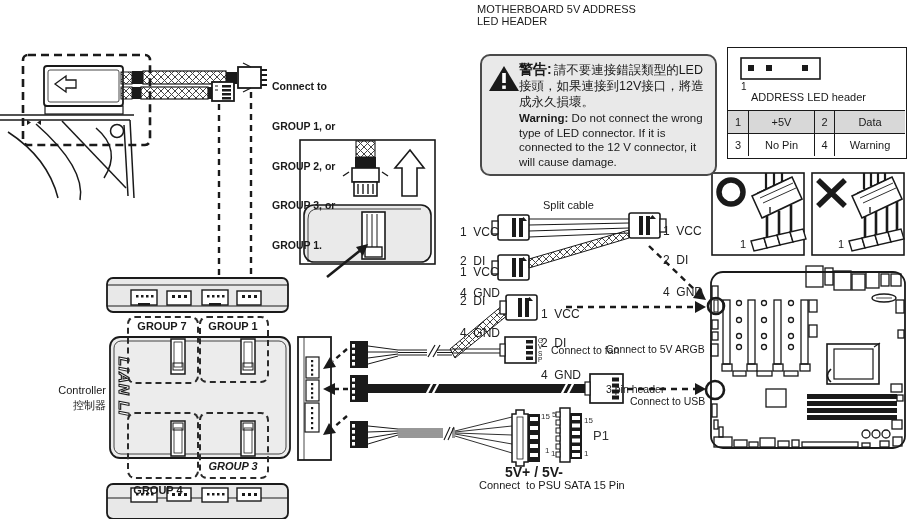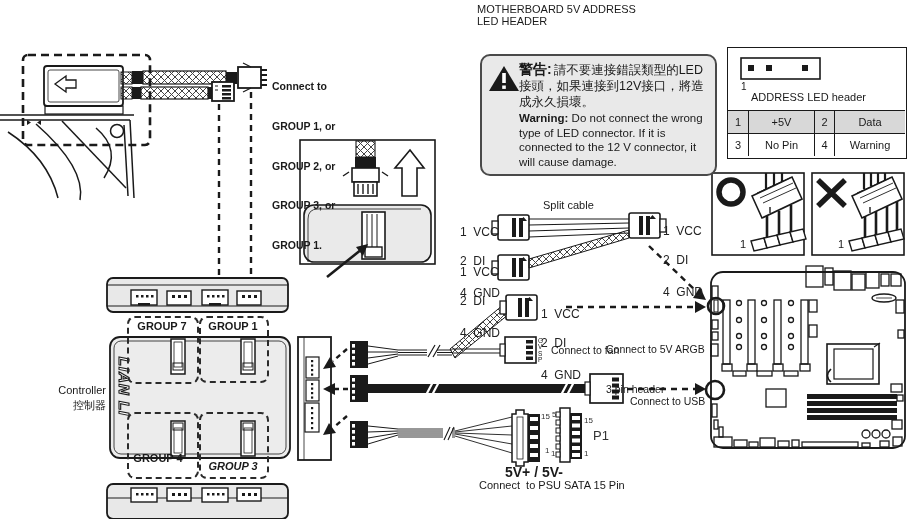--- a/index.html
+++ b/index.html
@@ -475,21 +475,21 @@
   <div>控制器</div>
 </div>
 <div class="brand">LIAN LI</div>
 
 <div class="grp" style="left:127px;top:316px;width:68px;height:64px;"></div>
 <div class="grp" style="left:199px;top:316px;width:66px;height:63px;"></div>
 <div class="grp" style="left:127px;top:412px;width:68px;height:63px;"></div>
 <div class="grp" style="left:199px;top:412px;width:66px;height:63px;"></div>
 <div class="grplabel" style="left:128px;top:320px;width:68px;">GROUP 7</div>
 <div class="grplabel" style="left:200px;top:320px;width:66px;">GROUP 1</div>
-<div class="grplabel" style="left:128px;top:452px;width:60px;">GROUP 4</div>
+<div class="grplabel" style="left:128px;top:484px;width:60px;">GROUP 4</div>
 <div class="grplabel" style="left:200px;top:460px;width:66px;font-style:italic;">GROUP 3</div>
 
 <div class="t" style="left:543px;top:199px;font-size:11px;">Split cable</div>
 <div class="pins" style="left:460px;top:209px;">
   <div>1  VCC</div>
   <div>2  DI</div>
   <div class="gap">4  GND</div>
 </div>
 <div class="pins" style="left:460px;top:249px;">
   <div>1  VCC</div>

